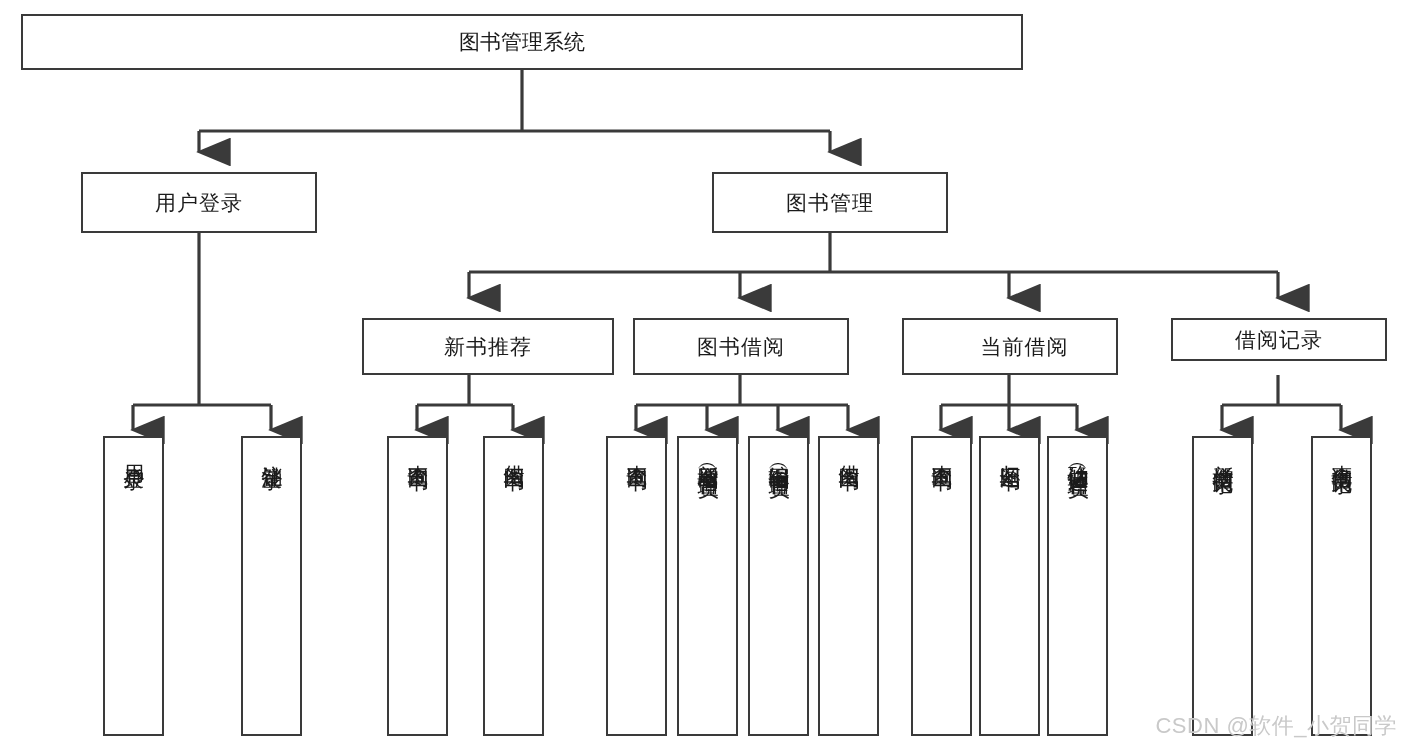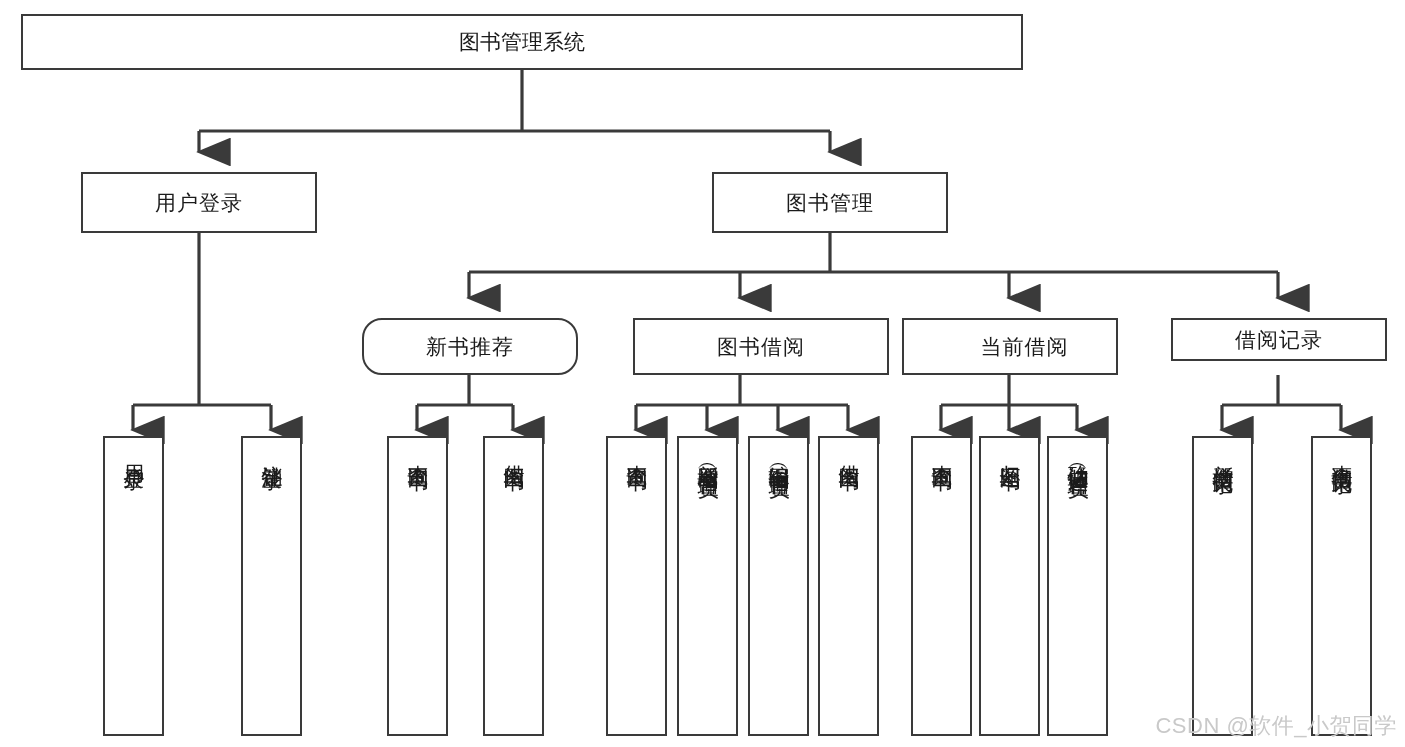--- a/index.html
+++ b/index.html
@@ -78,24 +78,24 @@
     <span>图书管理系统</span>
   </div>
 
   <div class="node h" style="left:81px;top:172px;width:236px;height:61px;">
     <span>用户登录</span>
   </div>
   <div class="node h" style="left:712px;top:172px;width:236px;height:61px;">
     <span>图书管理</span>
   </div>
 
-  <div class="node h" style="left:362px;top:318px;width:216px;height:57px;border-radius:20px;">
+  <div class="node h" style="left:362px;top:318px;width:252px;height:57px;">
     <span>新书推荐</span>
   </div>
-  <div class="node h" style="left:633px;top:318px;width:256px;height:57px;">
+  <div class="node h" style="left:633px;top:318px;width:216px;height:57px;">
     <span>图书借阅</span>
   </div>
   <div class="node h" style="left:902px;top:318px;width:216px;height:57px;padding-left:29px;">
     <span>当前借阅</span>
   </div>
   <div class="node h" style="left:1171px;top:318px;width:216px;height:43px;">
     <span>借阅记录</span>
   </div>
 
   <div class="node leaf" style="left:103px;top:436px;width:61px;height:300px;">

